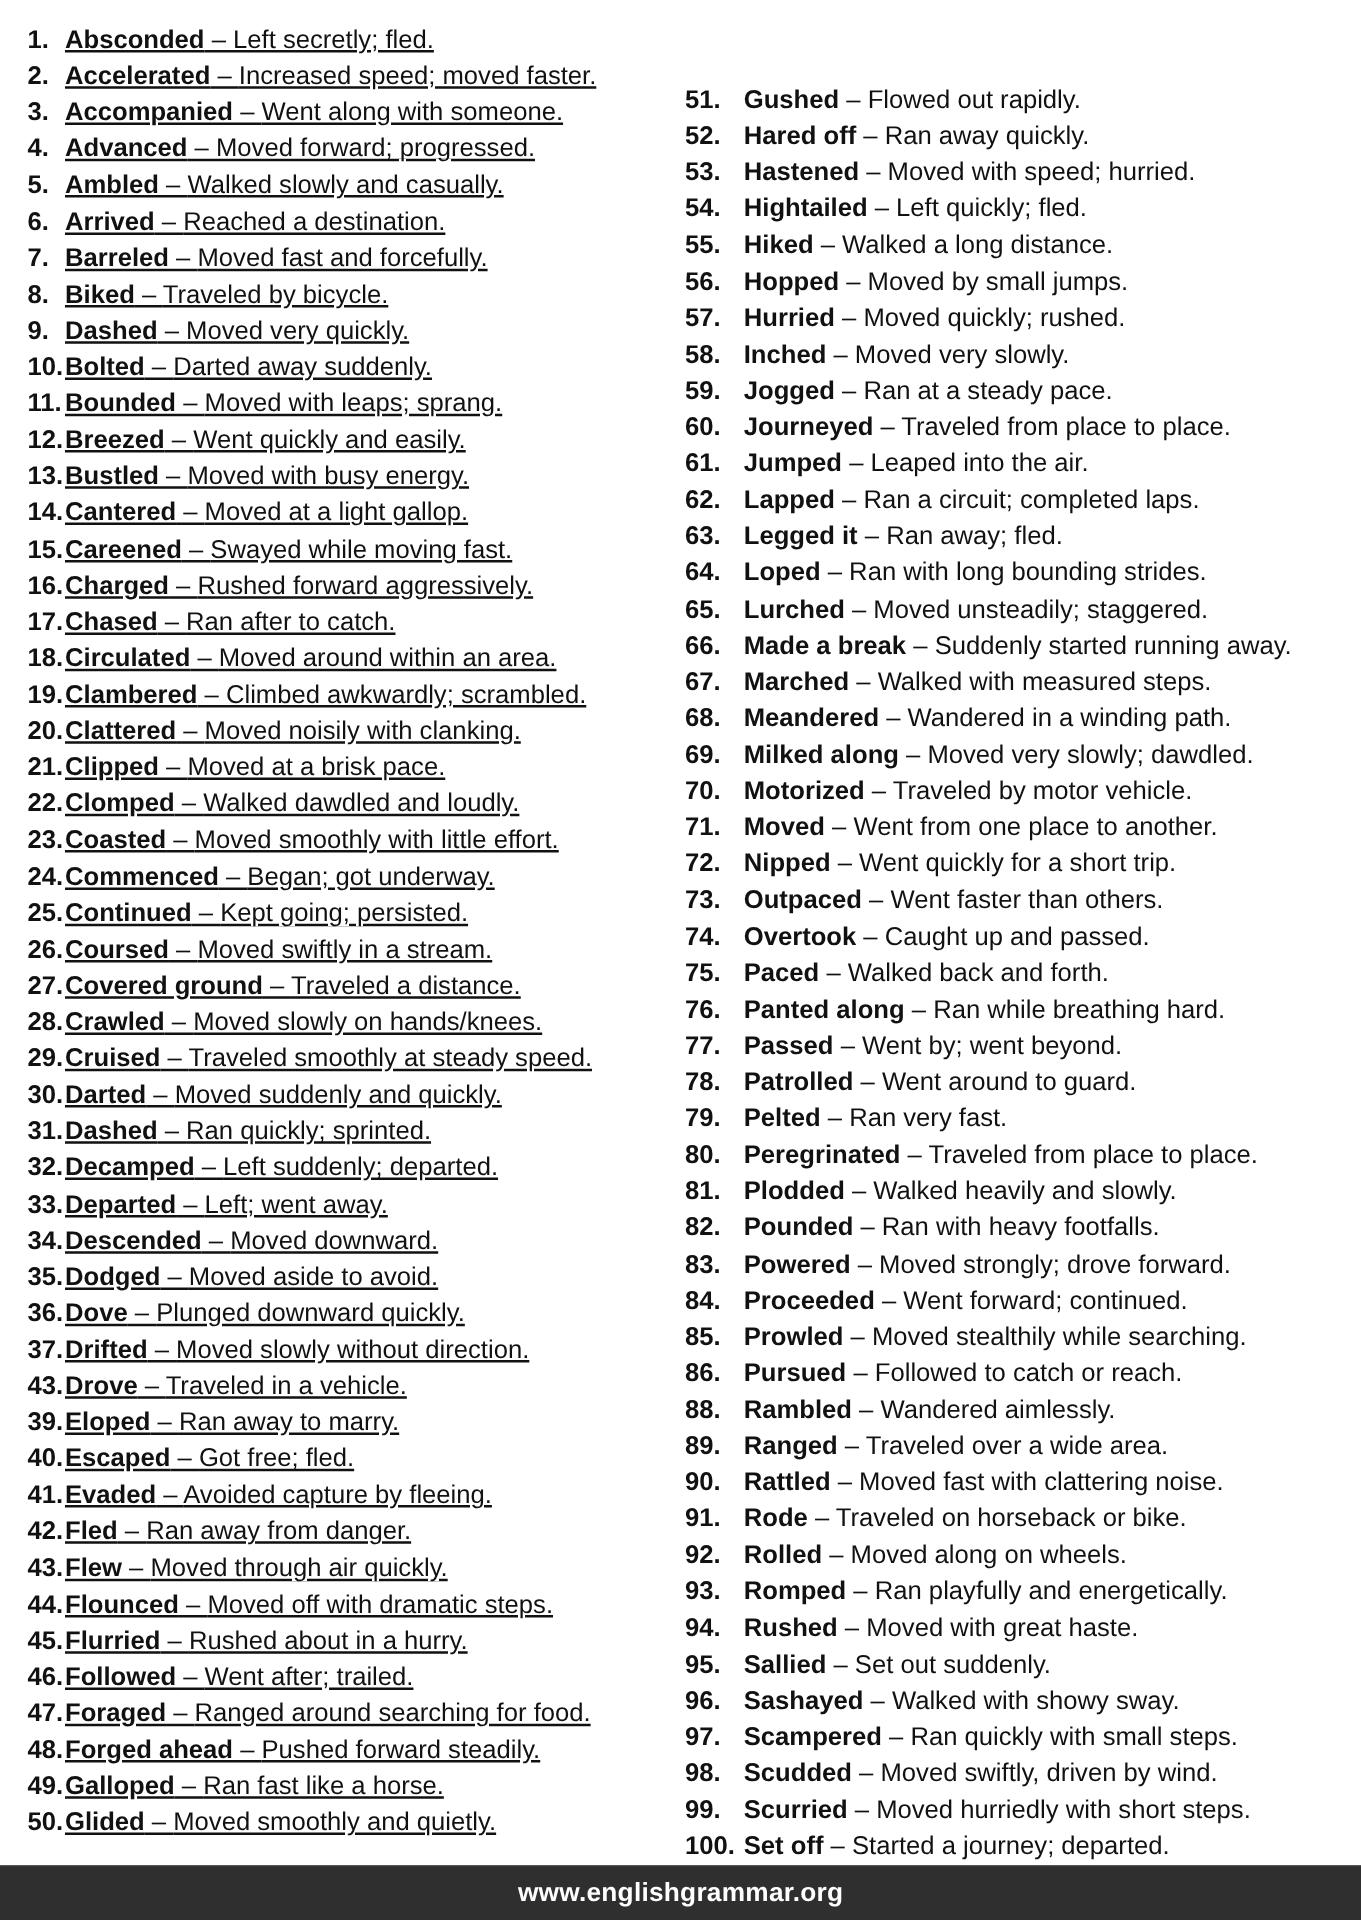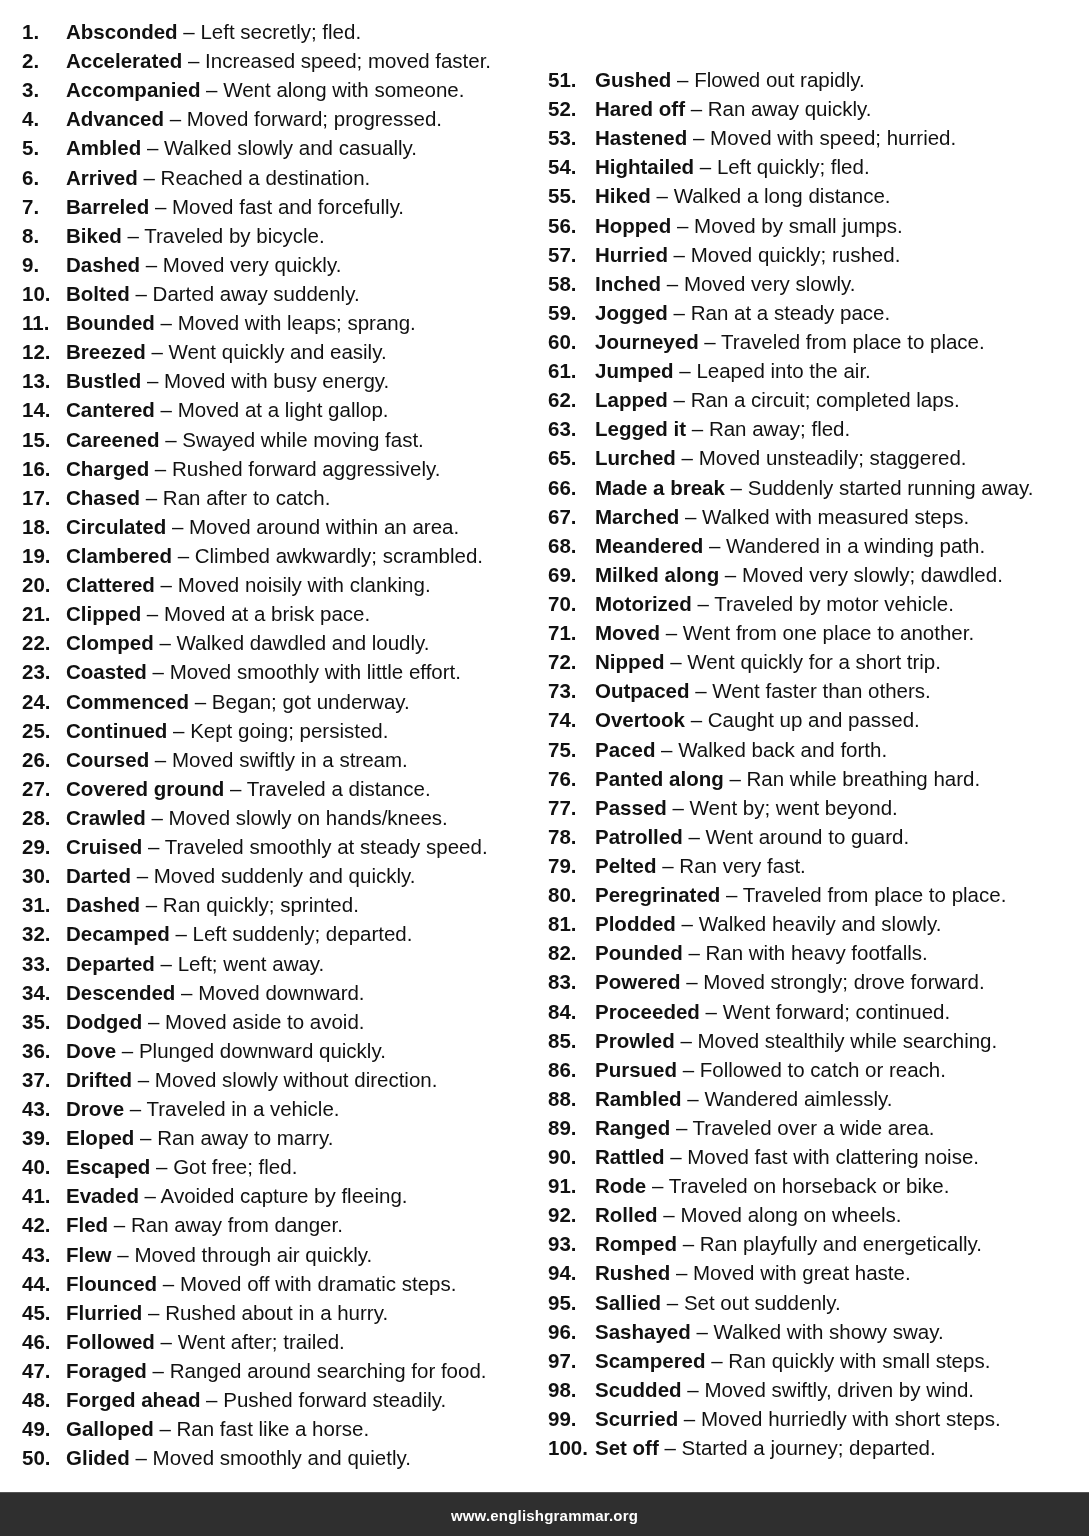--- a/index.html
+++ b/index.html
@@ -4,27 +4,27 @@
 <style>
   html, body { margin: 0; padding: 0; background: #ffffff; }
   body { width: 1089px; height: 1536px; position: relative; overflow: hidden;
          font-family: "Liberation Sans", sans-serif; color: #111111; }
   .page { position: absolute; left: 0; top: 0; width: 1089px; height: 1492px; }
   .col { position: absolute; top: 17px; }
   .col.left { left: 22px; width: 520px; }
   .col.right { left: 548px; width: 541px; margin-top: 48px; }
   .row { height: 29.12px; line-height: 29.12px; font-size: 20.5px; white-space: nowrap; position: relative; }
   .num { position: absolute; left: 0; top: 0; font-weight: bold; }
-  .col.left .text { position: absolute; left: 44px; top: 0; }
+  .col.left .text { position: absolute; left: 30px; top: 0; text-decoration: underline; }
   .col.right .text { position: absolute; left: 47px; top: 0; text-align: center; }
   .word { font-weight: bold; }
   .footer { position: absolute; left: 0; top: 1492px; width: 1089px; height: 44px;
             background: #2f2f2f; border-top: 1px solid #555; display: flex;
             align-items: center; justify-content: center; }
-  .footer span { color: #ffffff; font-weight: bold; font-size: 15px; letter-spacing: 0.2px; }
+  .footer span { color: #ffffff; font-weight: bold; font-size: 21px; letter-spacing: 0.2px; }
 </style>
 </head>
 <body>
 
 <div class="page">
   <div class="col left">
       <div class="row">
         <span class="num">1.</span>
         <span class="text"><span class="word">Absconded</span><span> – </span><span>Left secretly; fled.</span></span>
       </div>
@@ -270,20 +270,24 @@
         <span class="num">61.</span>
         <span class="text"><span class="word">Jumped</span><span> – </span><span>Leaped into the air.</span></span>
       </div>
       <div class="row">
         <span class="num">62.</span>
         <span class="text"><span class="word">Lapped</span><span> – </span><span>Ran a circuit; completed laps.</span></span>
       </div>
       <div class="row">
         <span class="num">63.</span>
         <span class="text"><span class="word">Legged it</span><span> – </span><span>Ran away; fled.</span></span>
+      </div>
+      <div class="row">
+        <span class="num">64.</span>
+        <span class="text"><span class="word">Loped</span><span> – </span><span>Ran with long bounding strides.</span></span>
       </div>
       <div class="row">
         <span class="num">65.</span>
         <span class="text"><span class="word">Lurched</span><span> – </span><span>Moved unsteadily; staggered.</span></span>
       </div>
       <div class="row">
         <span class="num">66.</span>
         <span class="text"><span class="word">Made a break</span><span> – </span><span>Suddenly started running away.</span></span>
       </div>
       <div class="row">

